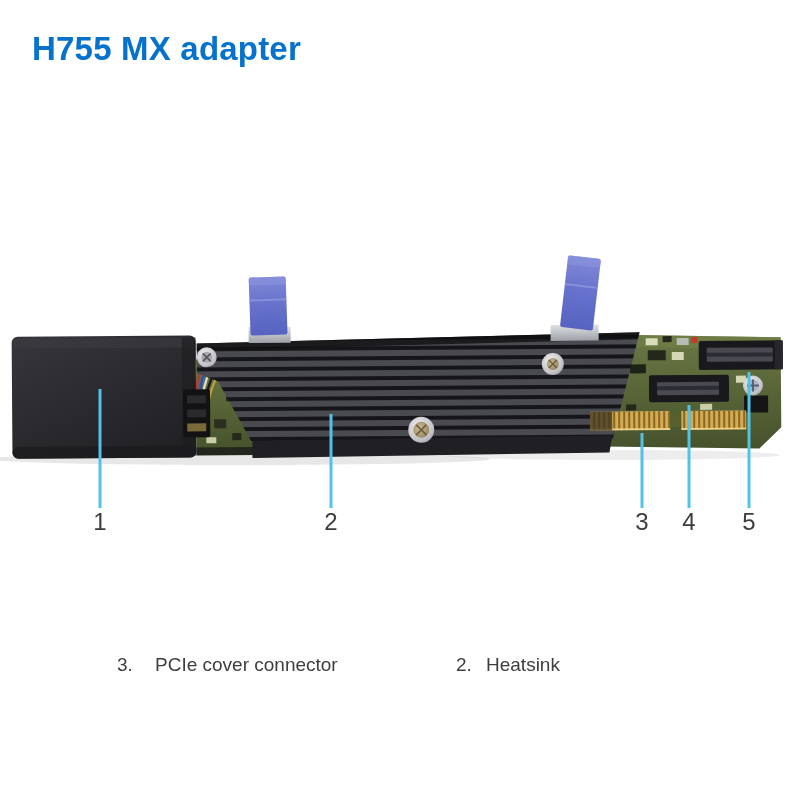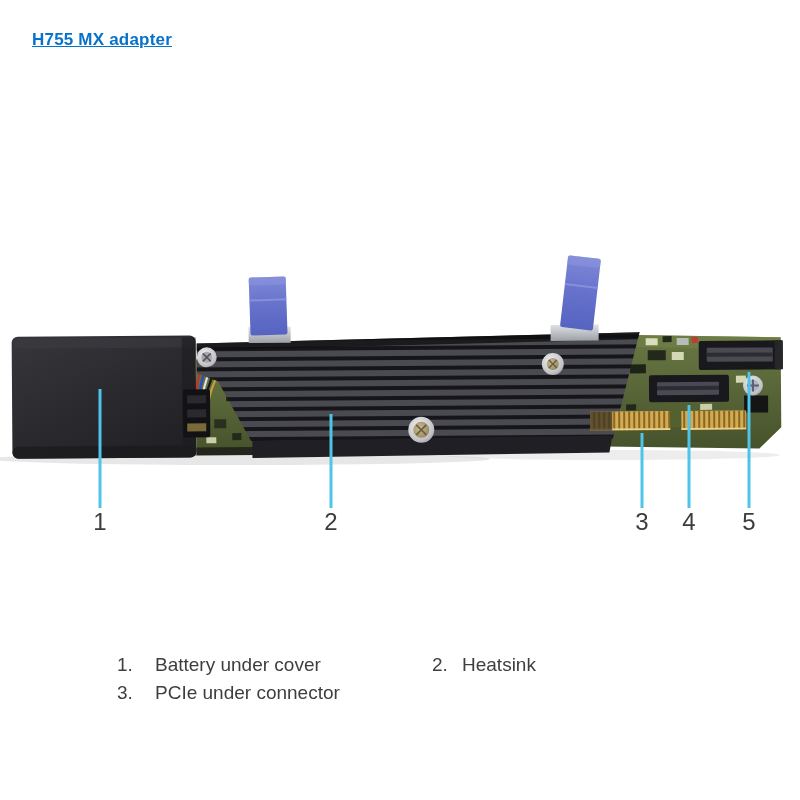--- a/index.html
+++ b/index.html
@@ -2,27 +2,27 @@
 <html><head>
 <meta charset="utf-8">
 <style>
   html,body{margin:0;padding:0;}
   body{
     width:800px;height:800px;background:#ffffff;position:relative;overflow:hidden;
     font-family:"Liberation Sans",sans-serif;
   }
   .page-title{
     position:absolute;left:32px;top:30px;
-    font-size:17px;font-weight:bold;color:#0672cb;letter-spacing:0.2px;text-decoration:underline;
+    font-size:33px;font-weight:bold;color:#0672cb;letter-spacing:0.2px;
   }
   .figure-wrap{position:absolute;left:0;top:240px;width:800px;height:300px;}
   .legend{position:absolute;top:651px;left:0;width:800px;font-size:19px;color:#3e3e3e;}
   .legend-col{position:absolute;top:0;}
   .legend-col.c1{left:117px;}
-  .legend-col.c2{left:432px;}
+  .legend-col.c2{left:456px;}
   .legend-row{height:28px;line-height:28px;white-space:nowrap;}
   .legend-num{display:inline-block;}
   .c1 .legend-num{width:38px;}
   .c2 .legend-num{width:30px;}
 </style>
 </head>
 <body>
 
 <div class="page-title">H755 MX adapter</div>
 
@@ -205,24 +205,21 @@
     <text x="642" y="290">3</text>
     <text x="689" y="290">4</text>
     <text x="749" y="290">5</text>
   </g>
 </svg>
 </div>
 
 <div class="legend">
   <div class="legend-col c1">
     <div class="legend-row">
-      <span class="legend-num">1.</span><span class="legend-label">Battery under cover</span>
-    </div>
-    <div class="legend-row">
-      <span class="legend-num">3.</span><span class="legend-label">PCIe under connector</span>
+      <span class="legend-num">3.</span><span class="legend-label">PCIe cover connector</span>
     </div>
   </div>
   <div class="legend-col c2">
     <div class="legend-row">
       <span class="legend-num">2.</span><span class="legend-label">Heatsink</span>
     </div>
   </div>
 </div>
 
 </body></html>

